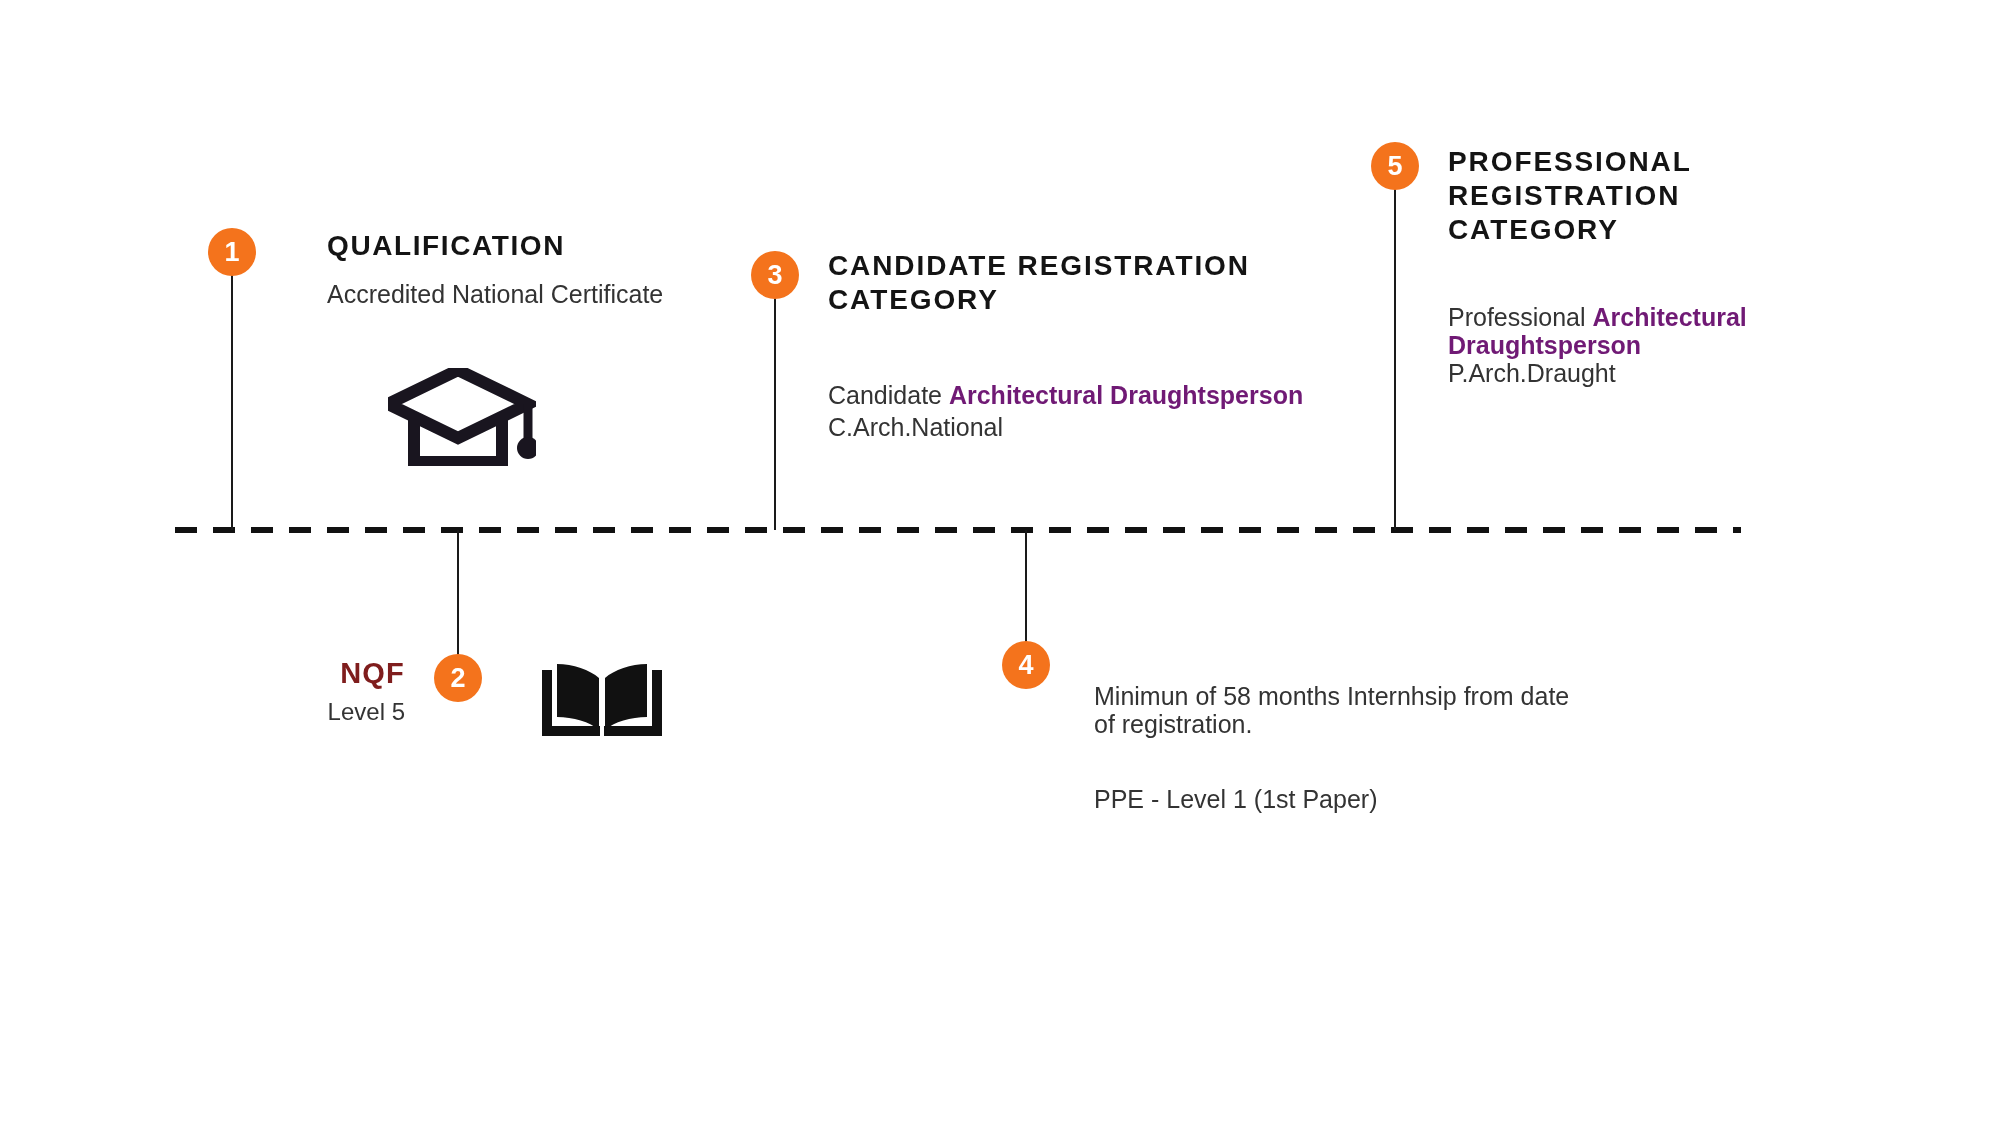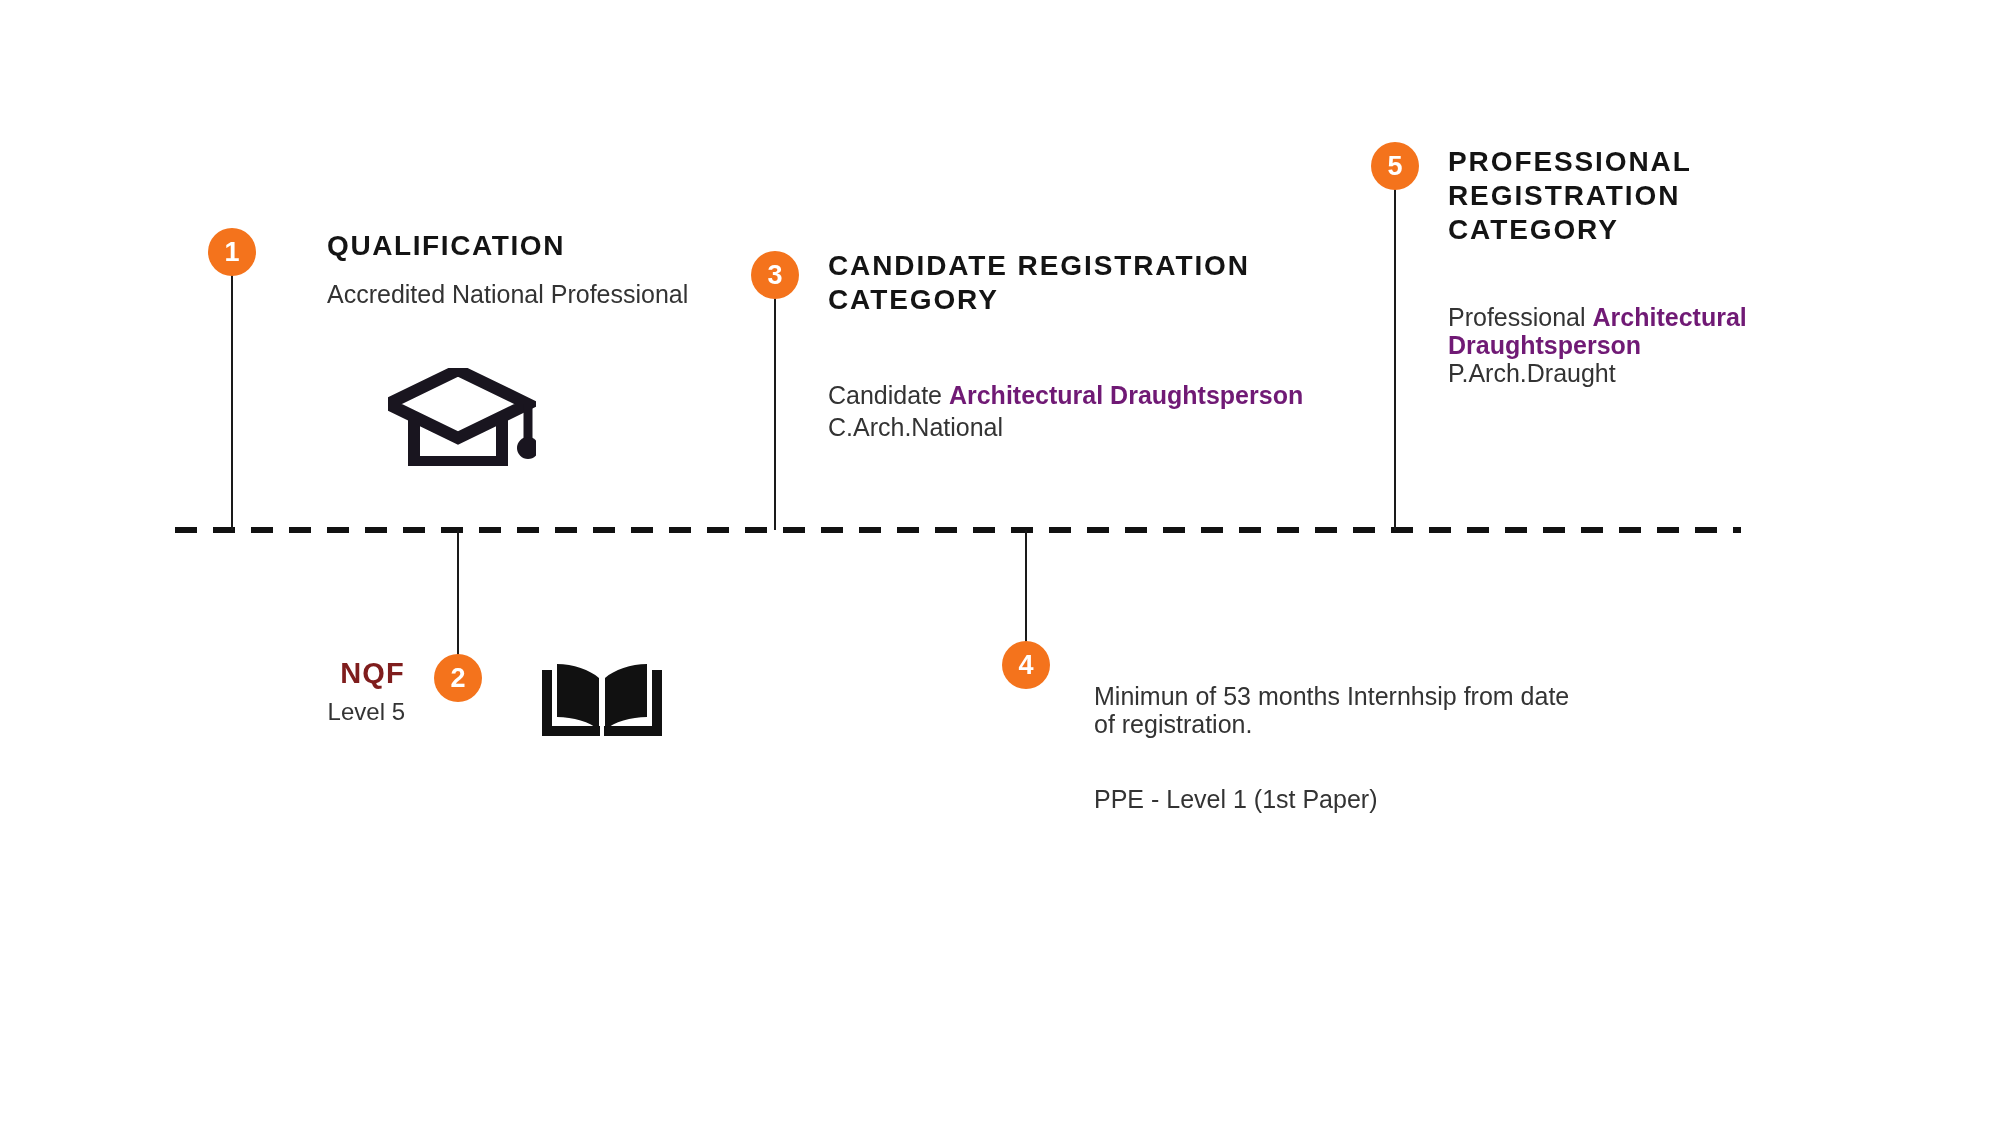--- a/index.html
+++ b/index.html
@@ -131,21 +131,21 @@
   <div class="timeline-axis"></div>
 
   <div class="connector" style="left:231px; top:272px; height:258px;"></div>
 
   <div class="marker" style="left:208px; top:228px; background:#F4731C;">
     <span>1</span>
   </div>
 
   <div class="block" style="left:283px; top:229px; width:520px;margin-left:44px;">
     <h2 class="block-title">QUALIFICATION</h2>
-    <p class="block-body" style="margin-top:15px;">Accredited National Professional</p>
+    <p class="block-body" style="margin-top:15px;">Accredited National Certificate</p>
   </div>
 
   <span class="icon-wrap" style="left:388px; top:368px; width:148px; height:98px;">
     <svg width="148" height="98" viewBox="0 0 148 98" xmlns="http://www.w3.org/2000/svg">
 
       <path d="M70 2 L140 36 L70 70 L0 36 Z" fill="none" stroke="#19151f" stroke-width="12" stroke-linejoin="miter"></path>
 
       <path d="M26 48 L26 94 L114 94 L114 48" fill="none" stroke="#19151f" stroke-width="12"></path>
 
       <path d="M140 36 L140 72" stroke="#19151f" stroke-width="9" fill="none"></path>
@@ -193,21 +193,21 @@
   </div>
 
   <div class="connector" style="left:1025px; top:530px; height:113px;"></div>
 
   <div class="marker" style="left:1002px; top:641px; background:#F4731C;">
     <span>4</span>
   </div>
 
   <div class="block" style="left:1094px; top:645px; width:680px;">
     <div style="margin-top:37px;">
-      <p class="block-body tight body-para">Minimun of 53 months Internhsip from date
+      <p class="block-body tight body-para">Minimun of 58 months Internhsip from date
 of registration.</p>
       <p class="block-body tight body-para">PPE - Level 1 (1st Paper)</p>
     </div>
   </div>
 
   <div class="connector" style="left:1394px; top:187px; height:343px;"></div>
 
   <div class="marker" style="left:1371px; top:142px; background:#F4731C;">
     <span>5</span>
   </div>

